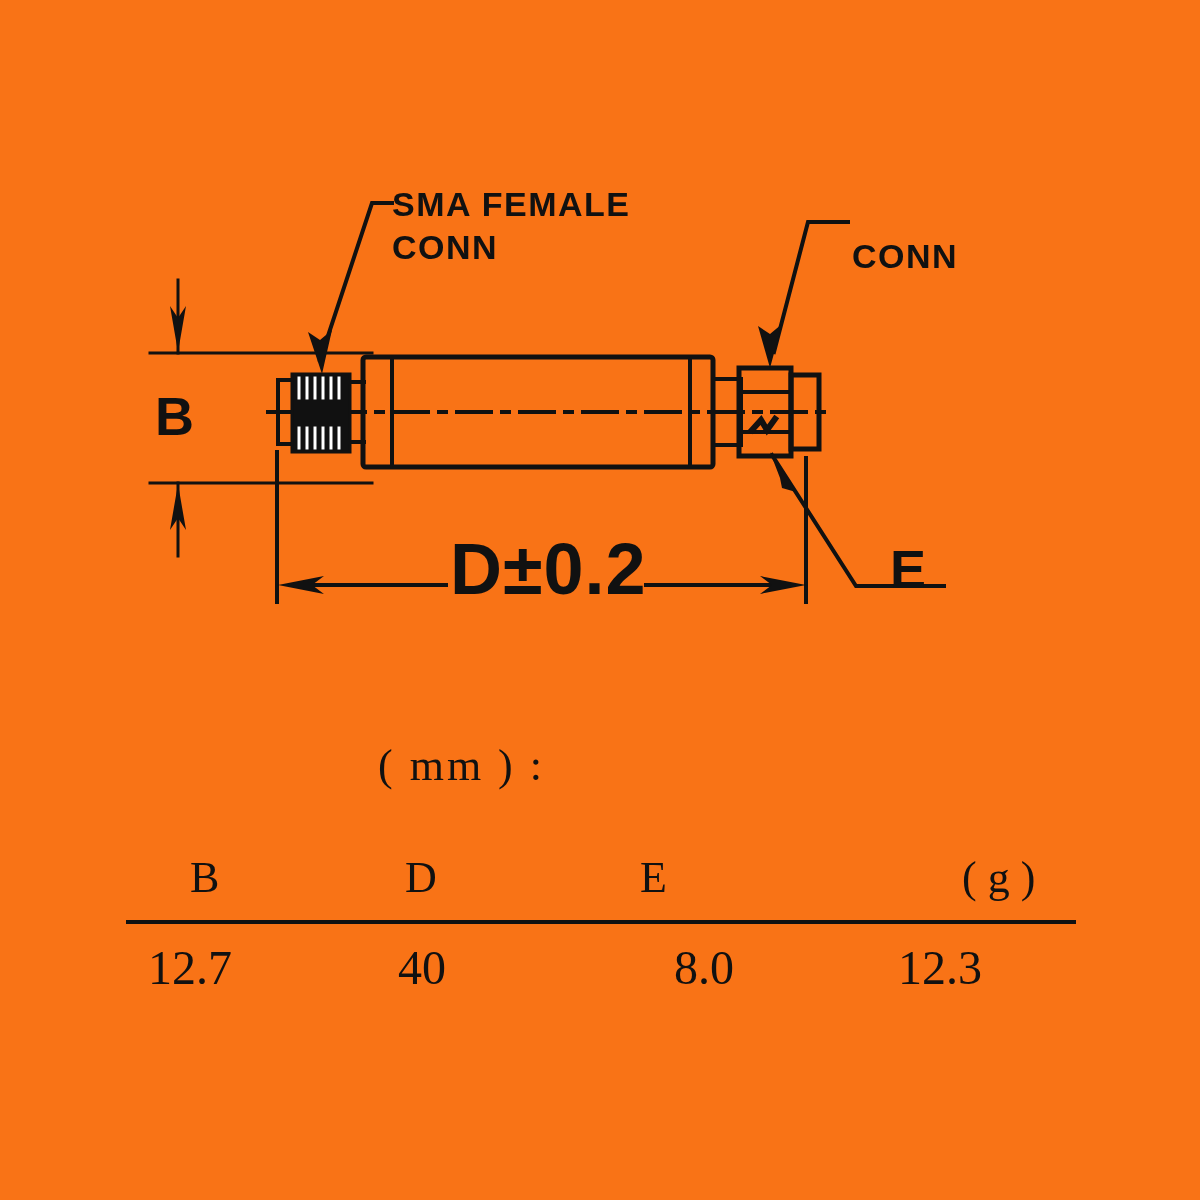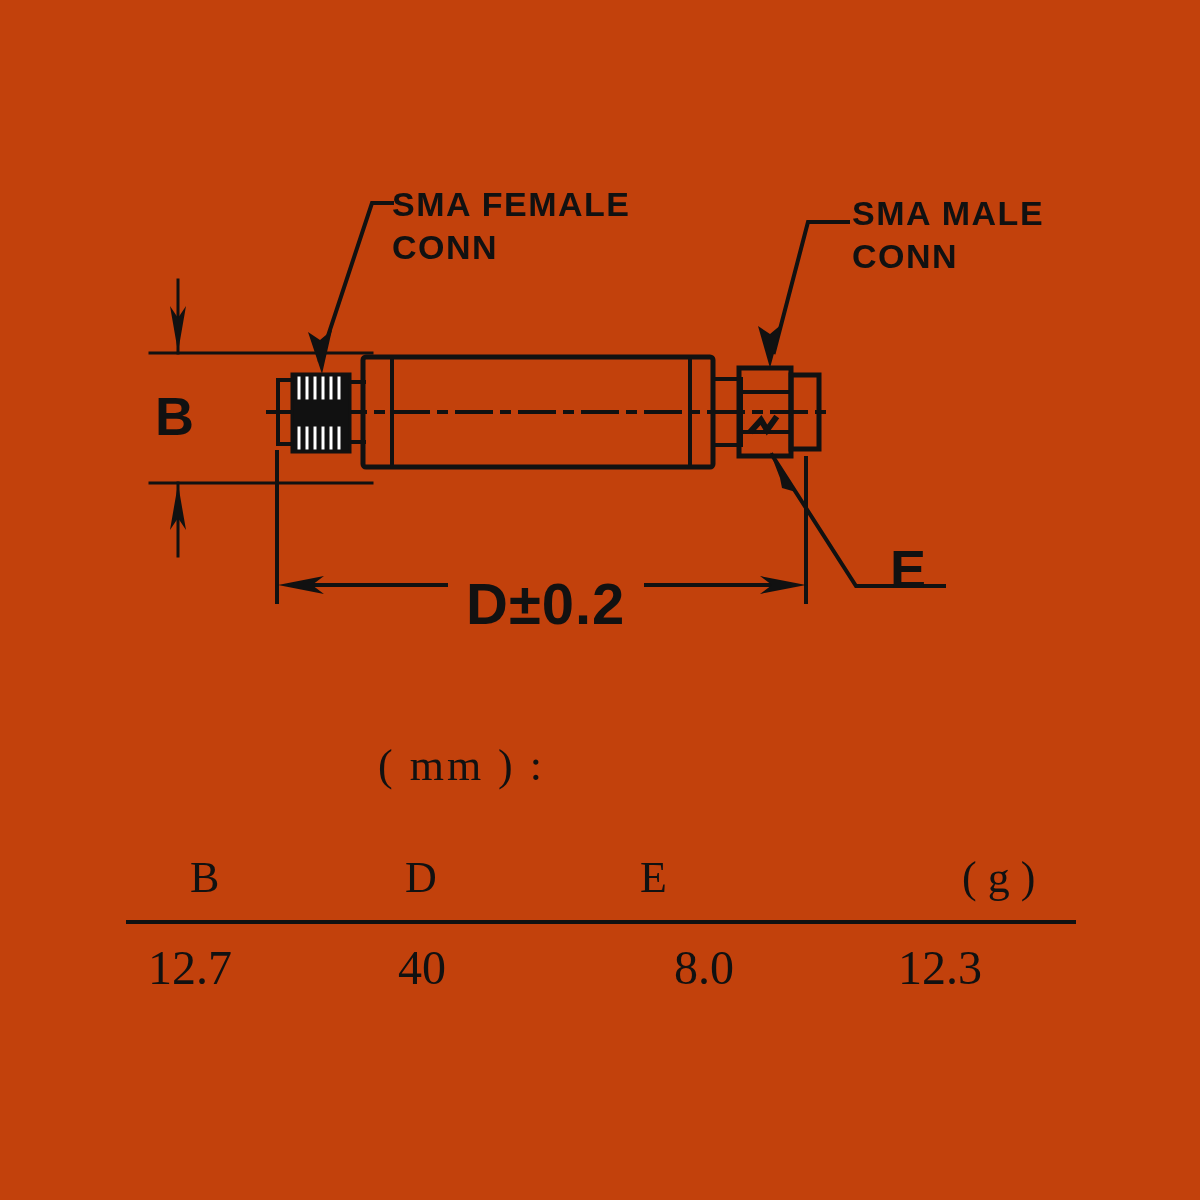--- a/index.html
+++ b/index.html
@@ -1,18 +1,18 @@
 <!DOCTYPE html>
 <html><head>
 <meta charset="utf-8">
 <style>
   html,body{margin:0;padding:0;background:#ffffff;}
   body{width:1200px;height:1200px;overflow:hidden;
        font-family:"Liberation Sans",sans-serif;color:#111;}
-  #stage{position:relative;width:1200px;height:1200px;background:#c2410c;}
+  #stage{position:relative;width:1200px;height:1200px;background:#f97316;}
   svg#drawing{position:absolute;left:0;top:0;width:1200px;height:1200px;}
   .txt{position:absolute;white-space:pre;color:#111;
        font-family:"Liberation Sans",sans-serif;font-weight:700;}
   .callout{font-size:34px;letter-spacing:1.5px;line-height:1.12;}
   .dimlabel-big{font-size:54px;letter-spacing:1px;}
   .unitlabel{font-size:44px;letter-spacing:3px;font-weight:400;
              font-family:"Liberation Serif",serif;}
   .thead{font-size:44px;font-weight:400;font-family:"Liberation Serif",serif;}
   .tcell{font-size:48px;font-weight:400;font-family:"Liberation Serif",serif;}
 </style>
@@ -117,26 +117,25 @@
         <polygon points="770,368 758,326 770,334 782,324" fill="#111" stroke="none"></polygon>
       </g>
 
       <line x1="128" y1="922" x2="1074" y2="922" stroke="#111" stroke-width="4"></line>
     </g>
   </svg>
 
   <div class="txt callout" style="left:392px;top:185px;">SMA FEMALE</div>
   <div class="txt callout" style="left:392px;top:228px;">CONN</div>
 
-  <div class="txt callout" style="left:852px;top:194px;">SMA MALE</div>
   <div class="txt callout" style="left:852px;top:237px;">CONN</div>
 
   <div class="txt dimlabel-big" style="left:155px;top:385px;">B</div>
 
-  <div class="txt dimlabel-big" style="left:450px;top:570px;font-size:58px;margin-left:16px;">D±0.2</div>
+  <div class="txt dimlabel-big" style="left:450px;top:528px;font-size:72px;">D±0.2</div>
 
   <div class="txt dimlabel-big" style="left:890px;top:538px;">E</div>
 
   <div class="txt unitlabel" style="left:378px;top:740px;text-align:center;">( mm ) :</div>
 
   <div class="txt thead" style="left:190px;top:852px;">B</div>
   <div class="txt thead" style="left:405px;top:852px;">D</div>
   <div class="txt thead" style="left:640px;top:852px;">E</div>
   <div class="txt thead" style="left:962px;top:852px;">( g )</div>
 

